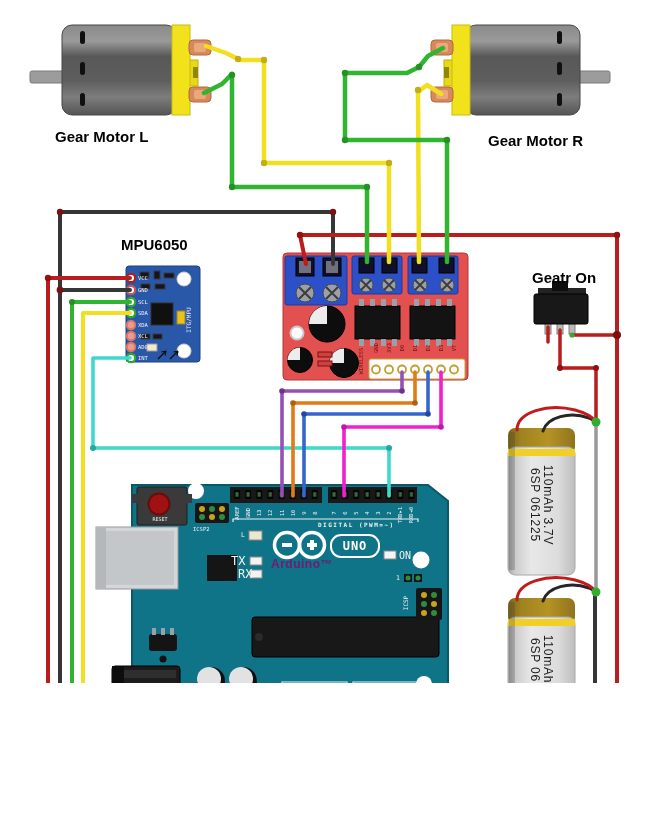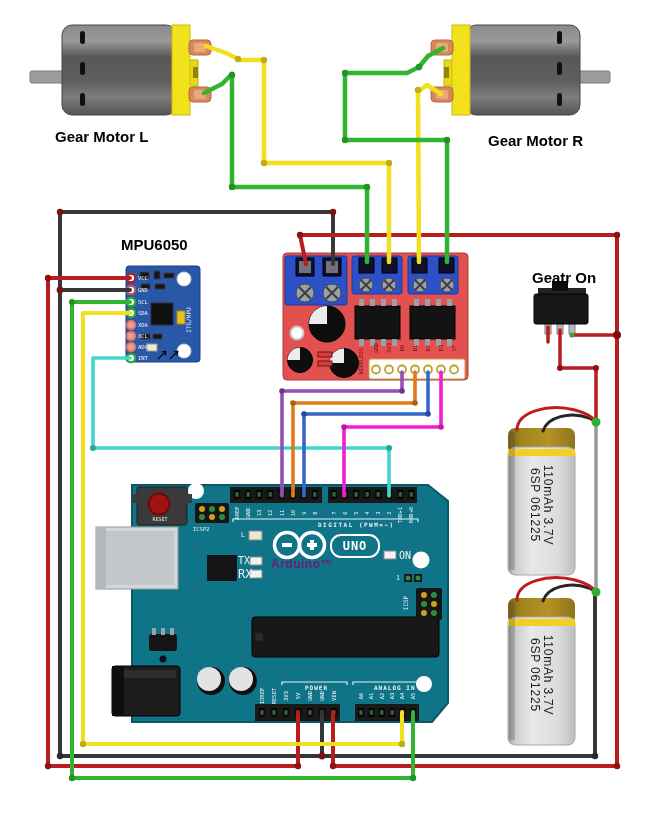--- a/index.html
+++ b/index.html
@@ -1,16 +1,16 @@
 <!DOCTYPE html>
 <html><head>
 <meta charset="utf-8">
 <style>
   html,body{margin:0;padding:0;background:#fff;}
-  #stage{position:relative;width:665px;height:815px;background:#ffffff;overflow:hidden;
+  #stage{position:relative;width:665px;height:683px;background:#ffffff;overflow:hidden;
          font-family:"Liberation Sans",sans-serif;}
   #stage svg{position:absolute;left:0;top:0;}
   .h{position:absolute;font:bold 15px/18px "Liberation Sans",sans-serif;color:#000;white-space:nowrap;}
   .hl{position:absolute;font:5.5px/6px "DejaVu Sans Mono",monospace;color:#f2f2f2;white-space:nowrap;}
   .vl{position:absolute;font:5.5px/6px "DejaVu Sans Mono",monospace;color:#f2f2f2;text-align:center;
       transform:rotate(-90deg);white-space:nowrap;}
   .vlr{color:#7a1212;}
   .vlb{color:#dfe8f5;font-size:6px;}
   .cap{position:absolute;font:bold 6px/7px "DejaVu Sans Mono",monospace;color:#f2f2f2;letter-spacing:1px;white-space:nowrap;}
   .bt{position:absolute;width:120px;height:28px;transform:rotate(90deg);display:flex;flex-direction:column;
@@ -412,21 +412,21 @@
   <div class="vl" style="left:369px;top:693px;width:26px">A2</div>
   <div class="vl" style="left:379px;top:693px;width:26px">A3</div>
   <div class="vl" style="left:389px;top:693px;width:26px">A4</div>
   <div class="vl" style="left:400px;top:693px;width:26px">A5</div>
   <div class="cap" style="left:374px;top:684px">ANALOG IN</div>
 
   <div class="hl" style="left:137px;top:516px;width:46px;text-align:center;font-size:5px">RESET</div>
   <div class="hl" style="left:193px;top:526px">ICSP2</div>
   <div class="vl" style="left:391px;top:600px;width:30px;font-size:6px">ICSP</div>
   <div class="hl" style="left:241px;top:532px;font-size:6.5px">L</div>
-  <div class="hl" style="left:238px;top:558px;font-size:10px">TX</div>
+  <div class="hl" style="left:231px;top:558px;font-size:12px">TX</div>
   <div class="hl" style="left:238px;top:571px;font-size:12px">RX</div>
   <div class="hl" style="left:399px;top:553px;font-size:10px">ON</div>
   <div class="hl" style="left:396px;top:575px;font-size:6.5px">1</div>
   <div class="uno">UNO</div>
   <div class="brand">Arduino™</div>
 
   <div class="bt" style="left:481px;top:491px">
     <div>110mAh 3.7V</div>
     <div>6SP 061225</div>
   </div>

